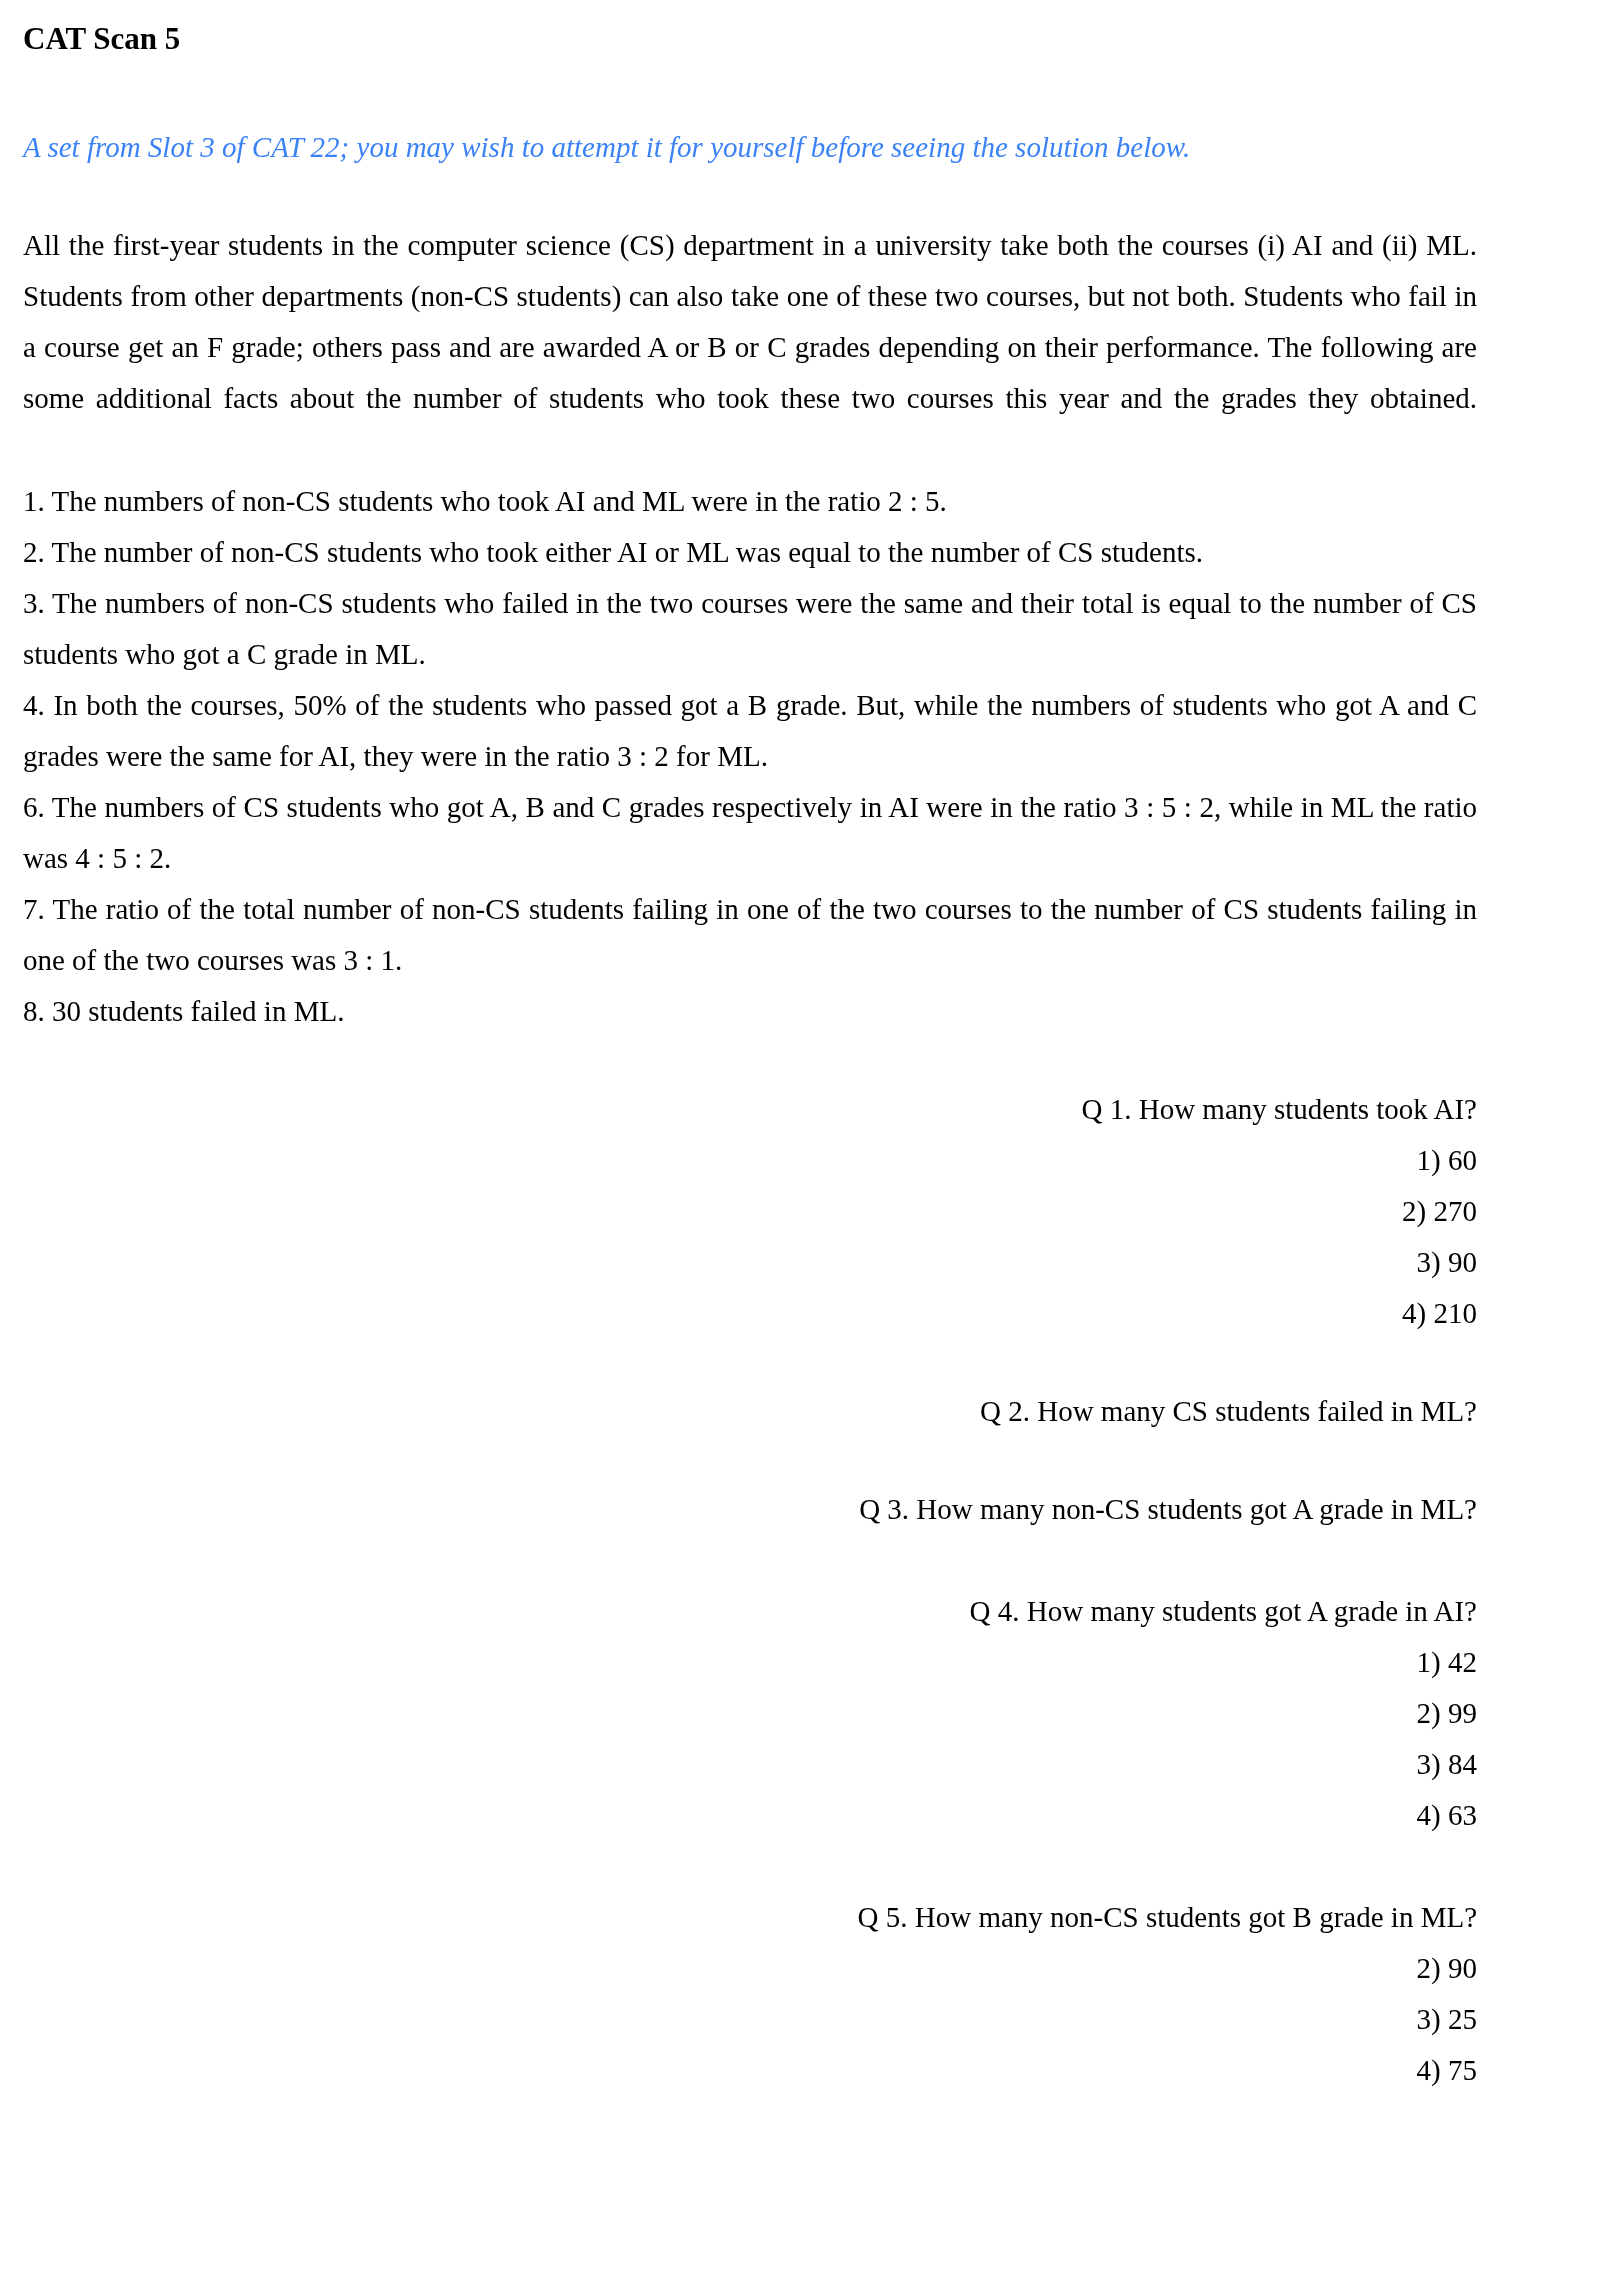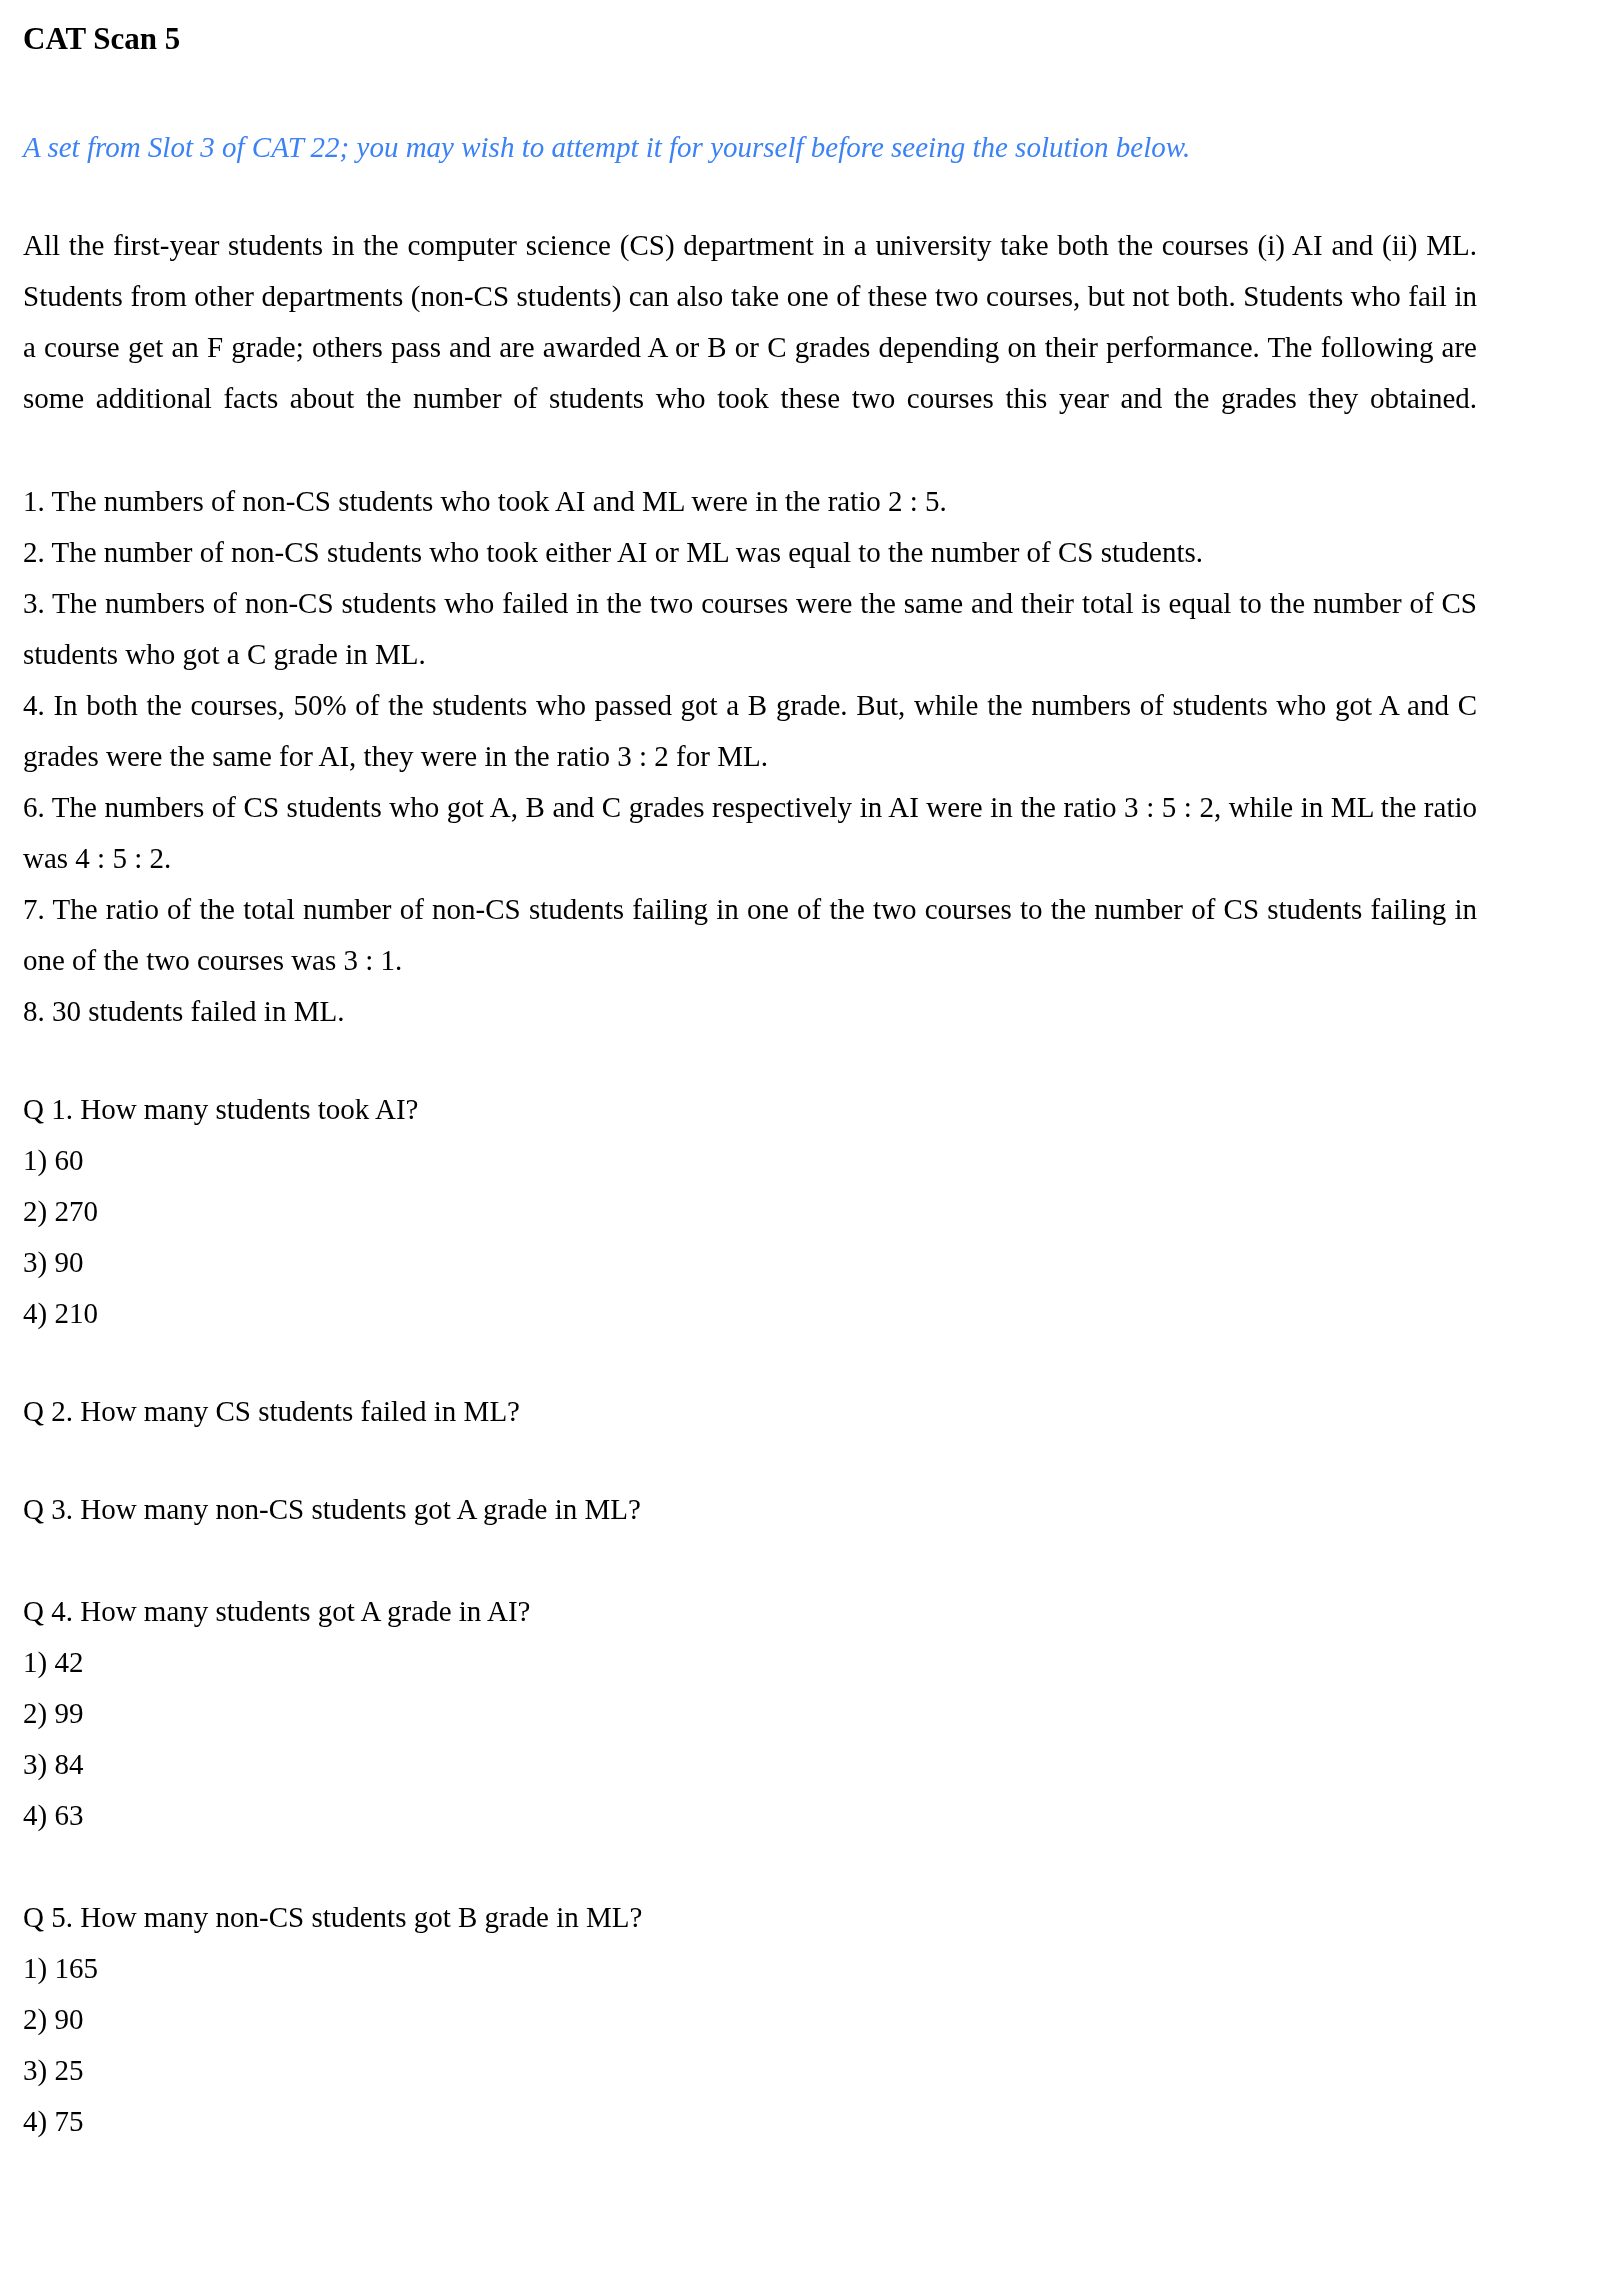--- a/index.html
+++ b/index.html
@@ -40,21 +40,21 @@
     margin-top: 52px;
   }
   .fact {
     text-align: justify;
   }
   .fact.stretch-last {
     text-align-last: justify;
   }
   .question-block { margin-top: 47px; }
   .question-block.gap-lg { margin-top: 51px; }
-  .question-label, .option { text-align: left; }
+  .question-label, .option { text-align: right; }
 </style>
 </head>
 <body>
 
 <div class="page">
 
   <p class="title">CAT Scan 5</p>
 
   <p class="subtitle">A set from Slot 3 of CAT 22; you may wish to attempt it for yourself before seeing the solution below.</p>
 
@@ -89,20 +89,19 @@
   <div class="question-block gap-lg">
     <p class="question-label">Q 4. How many students got A grade in AI?</p>
     <p class="option">1) 42</p>
     <p class="option">2) 99</p>
     <p class="option">3) 84</p>
     <p class="option">4) 63</p>
   </div>
 
   <div class="question-block gap-lg">
     <p class="question-label">Q 5. How many non-CS students got B grade in ML?</p>
-    <p class="option">1) 165</p>
     <p class="option">2) 90</p>
     <p class="option">3) 25</p>
     <p class="option">4) 75</p>
   </div>
 
 </div>
 
 
 </body></html>

